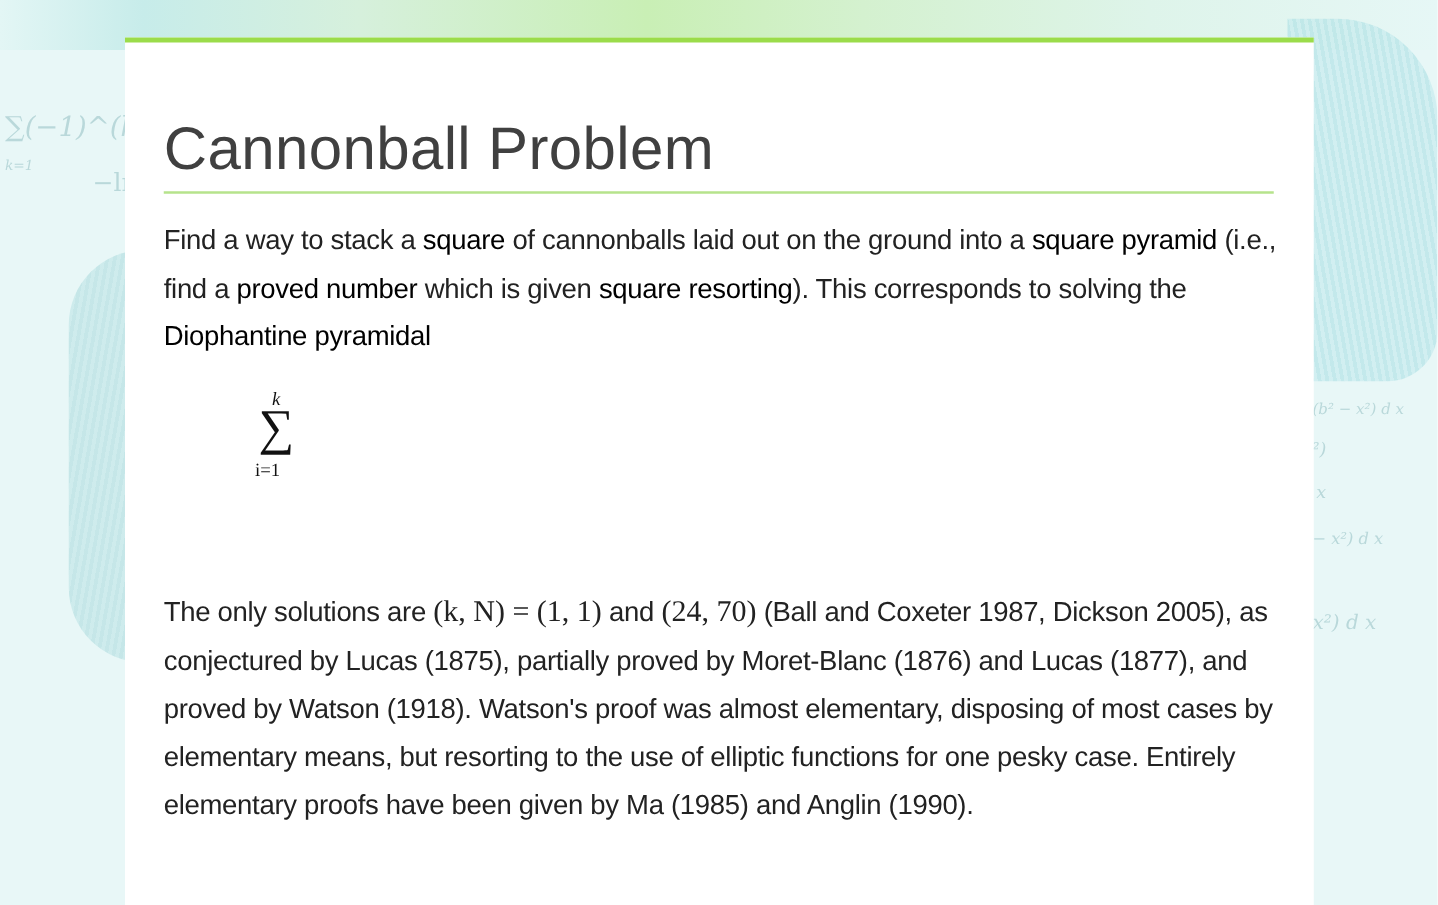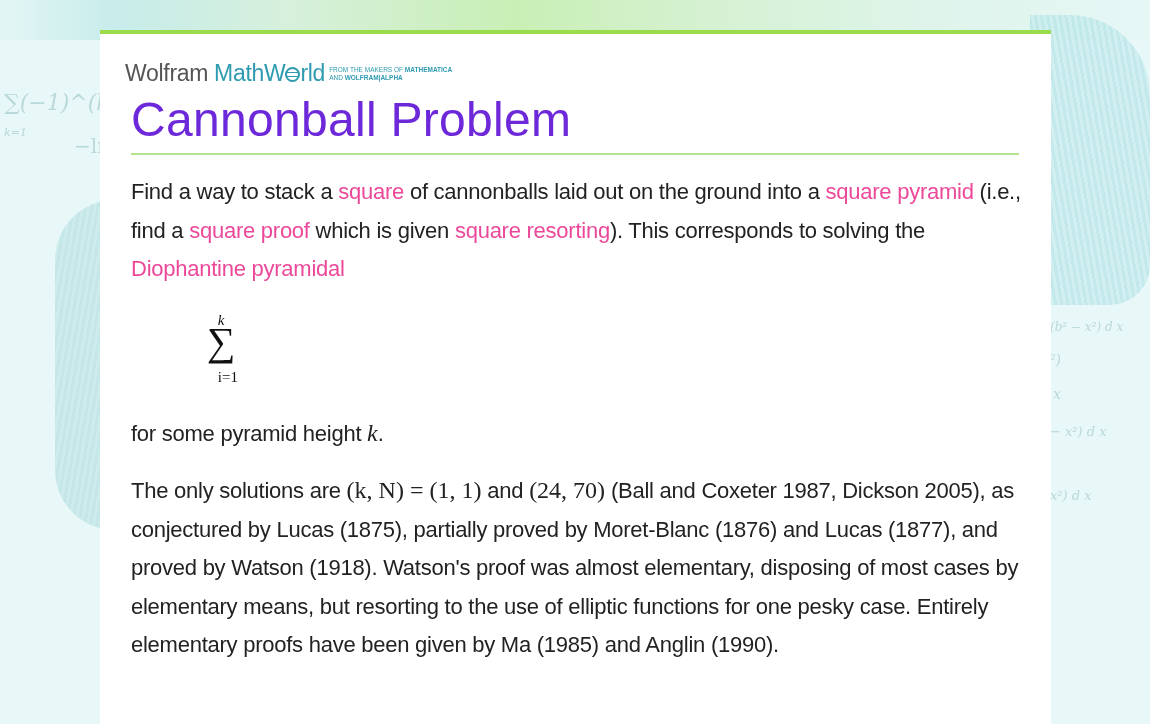--- a/index.html
+++ b/index.html
@@ -43,90 +43,81 @@
     border: 2px solid #2e9bb0; box-sizing: border-box; vertical-align: -1px;
     background: repeating-linear-gradient(0deg, transparent 0 3px, #2e9bb0 3px 4px);
   }
   .logo-tag {
     margin-left: 4px; font-size: 6.5px; line-height: 7.5px; color: #2e9bb0;
     text-transform: uppercase;
   }
   .logo-tag b { font-weight: bold; }
   .title {
     position: absolute; left: 31px; top: 58px; margin: 0;
-    font-size: 48px; font-weight: normal; color: #6d28d9; letter-spacing: 0.3px;
+    font-size: 48px; font-weight: normal; color: #404040; letter-spacing: 0.3px;
   }
   .title-rule {
     position: absolute; left: 31px; top: 119px; width: 888px; height: 2px;
     background: #b6e38c;
   }
   .text {
     position: absolute; left: 31px; width: 890px;
     font-size: 22px; line-height: 38.5px; color: #222;
     letter-spacing: -0.25px;
   }
-  .text a { color: #ec4899; text-decoration: none; }
+  .text a { color: #000000; text-decoration: none; }
   .p1 { top: 139px; }
   .p2 { top: 380px; }
   .p3 { top: 437px; }
   .m {
     font-family: "Liberation Serif", "DejaVu Serif", serif; font-size: 24px;
     letter-spacing: 0;
   }
   .m i { font-style: italic; }
   .equation {
     position: absolute; left: 104px; top: 278px; height: 90px; width: 400px;
     font-family: "Liberation Serif", "DejaVu Serif", serif; color: #111;
   }
   .sum { position: absolute; left: 0; top: 10px; width: 34px; text-align: center; }
   .sum-sym { font-size: 40px; line-height: 40px; display: block; }
   .sum-up { position: absolute; top: -10px; left: 0; width: 34px; text-align: center; font-size: 15px; font-style: italic; }
-  .sum-low { position: absolute; top: 47px; left: 0; width: 34px; text-align: right; font-size: 15px; }
+  .sum-low { position: absolute; top: 47px; left: 0; width: 34px; text-align: left; font-size: 15px; }
   .eq-body { position: absolute; left: 36px; top: 20px; font-size: 25px; white-space: nowrap; }
   .frac { display: inline-block; vertical-align: middle; text-align: center; font-size: 15px; line-height: 15px; margin: 0 4px; }
   .frac span { display: block; }
   .frac .num { border-bottom: 1px solid #111; padding: 0 1px; }
   sup { font-size: 15px; }
 </style>
 </head>
 <body>
 
 <div class="bg-top"></div>
 <div class="bg-swirl-left"></div>
 <div class="bg-swirl-right"></div>
 <div class="bg-formula" style="left:4px;top:90px;font-size:22px;">∑(−1)^(k−1)</div>
 <div class="bg-formula" style="left:4px;top:126px;font-size:11px;font-style:italic;">k=1</div>
 <div class="bg-formula" style="left:74px;top:134px;font-size:20px;font-style:normal;">−ln</div>
 <div class="bg-formula" style="left:1050px;top:320px;font-size:12px;">(b² − x²)  d x</div>
 <div class="bg-formula" style="left:1050px;top:352px;font-size:14px;">²)</div>
 <div class="bg-formula" style="left:990px;top:386px;font-size:14px;">² − x²)  d x</div>
 <div class="bg-formula" style="left:1050px;top:424px;font-size:13px;">− x²)  d x</div>
-<div class="bg-formula" style="left:1050px;top:488px;font-size:13px;">x²)  d x</div>
+<div class="bg-formula" style="left:1050px;top:488px;font-size:16px;">x²)  d x</div>
 
 <div class="card">
 
-  <div class="logo">
-    <span class="logo-wolfram">Wolfram</span>
-    <span class="logo-mathworld"><span>MathW</span><span class="logo-globe"></span><span>rld</span></span>
-    <span class="logo-tag">
-      <span>FROM THE MAKERS OF </span><b>MATHEMATICA</b><br>
-      <span>AND </span><b>WOLFRAM|ALPHA</b>
-    </span>
-  </div>
 
   <h1 class="title">Cannonball Problem</h1>
   <div class="title-rule"></div>
 
-  <div class="text p1"><span>Find a way to stack a </span><a href="#">square</a><span> of cannonballs laid out on the ground into a </span><a href="#">square pyramid</a><span> (i.e., find a </span><a href="#">square proof</a><span> which is given </span><a href="#">square resorting</a><span>). This corresponds to solving the </span><a href="#">Diophantine pyramidal</a></div>
+  <div class="text p1"><span>Find a way to stack a </span><a href="#">square</a><span> of cannonballs laid out on the ground into a </span><a href="#">square pyramid</a><span> (i.e., find a </span><a href="#">proved number</a><span> which is given </span><a href="#">square resorting</a><span>). This corresponds to solving the </span><a href="#">Diophantine pyramidal</a></div>
 
   <div class="equation">
     <div class="sum">
       <span class="sum-up">k</span>
       <span class="sum-sym">∑</span>
       <span class="sum-low">i=1</span>
     </div>
   </div>
 
-  <div class="text p2"><span>for some pyramid height </span><span class="m"><i>k</i></span><span>.</span></div>
 
   <div class="text p3"><span>The only solutions are </span><span class="m">(k, N) = (1, 1)</span><span> and </span><span class="m">(24, 70)</span><span> (Ball and Coxeter 1987, Dickson 2005), as conjectured by Lucas (1875), partially proved by Moret-Blanc (1876) and Lucas (1877), and proved by Watson (1918). Watson's proof was almost elementary, disposing of most cases by elementary means, but resorting to the use of elliptic functions for one pesky case. Entirely elementary proofs have been given by Ma (1985) and Anglin (1990).</span></div>
 
 </div>
 
 </body></html>

